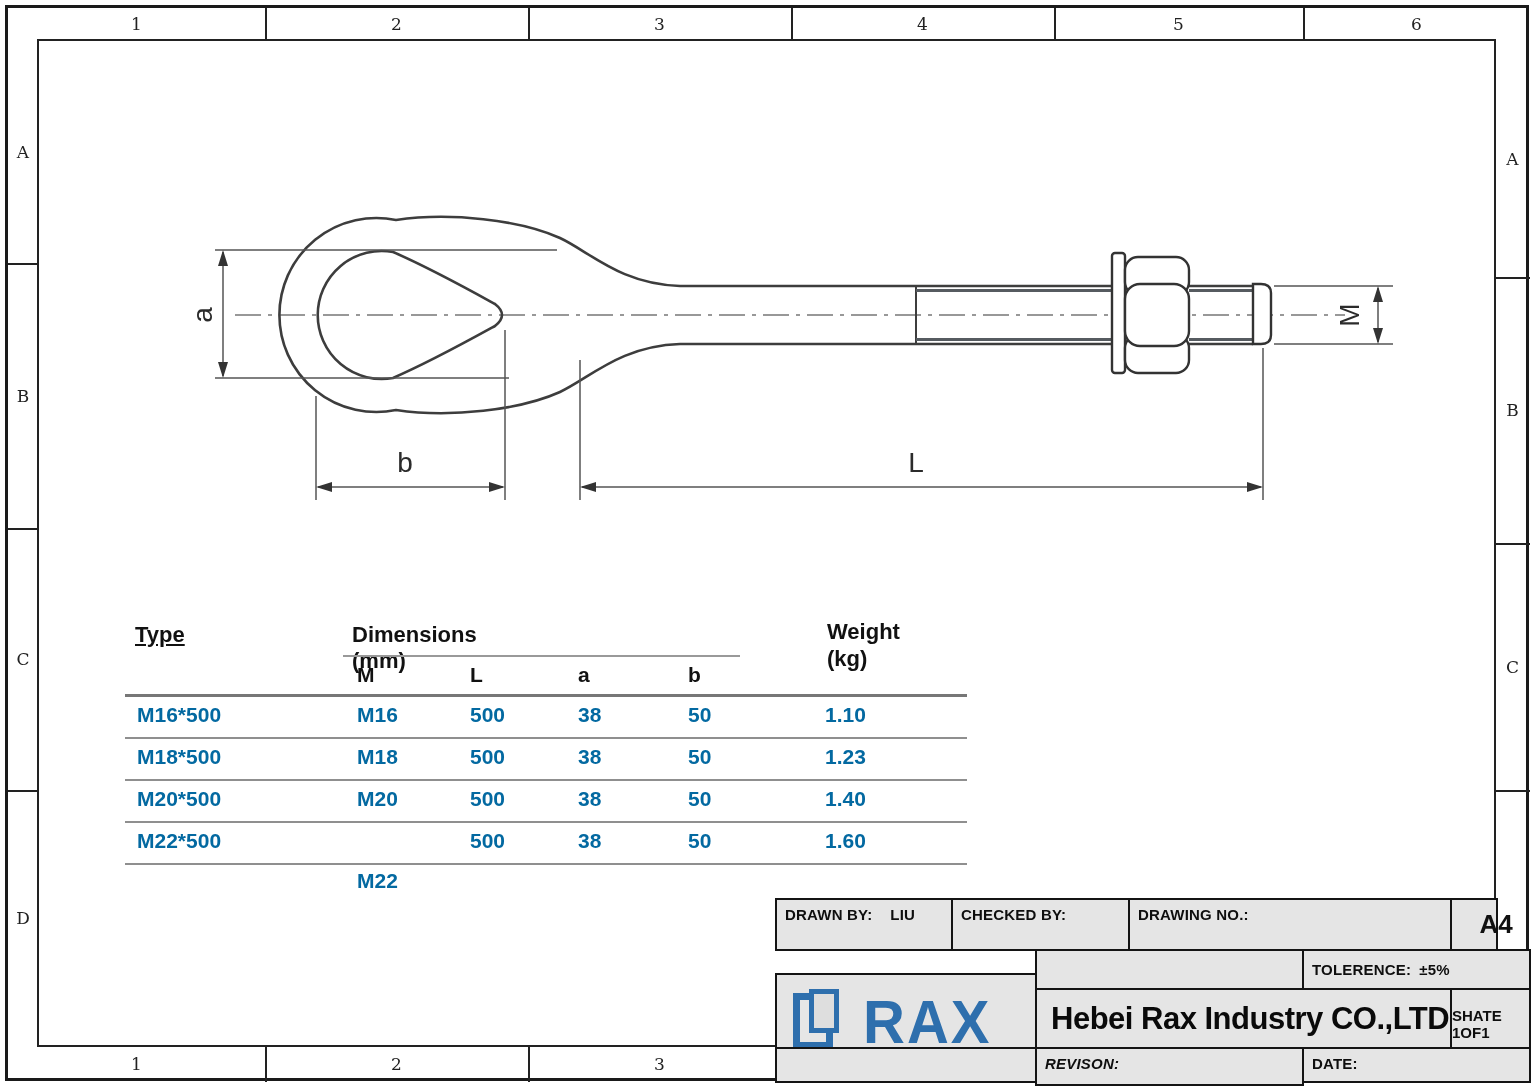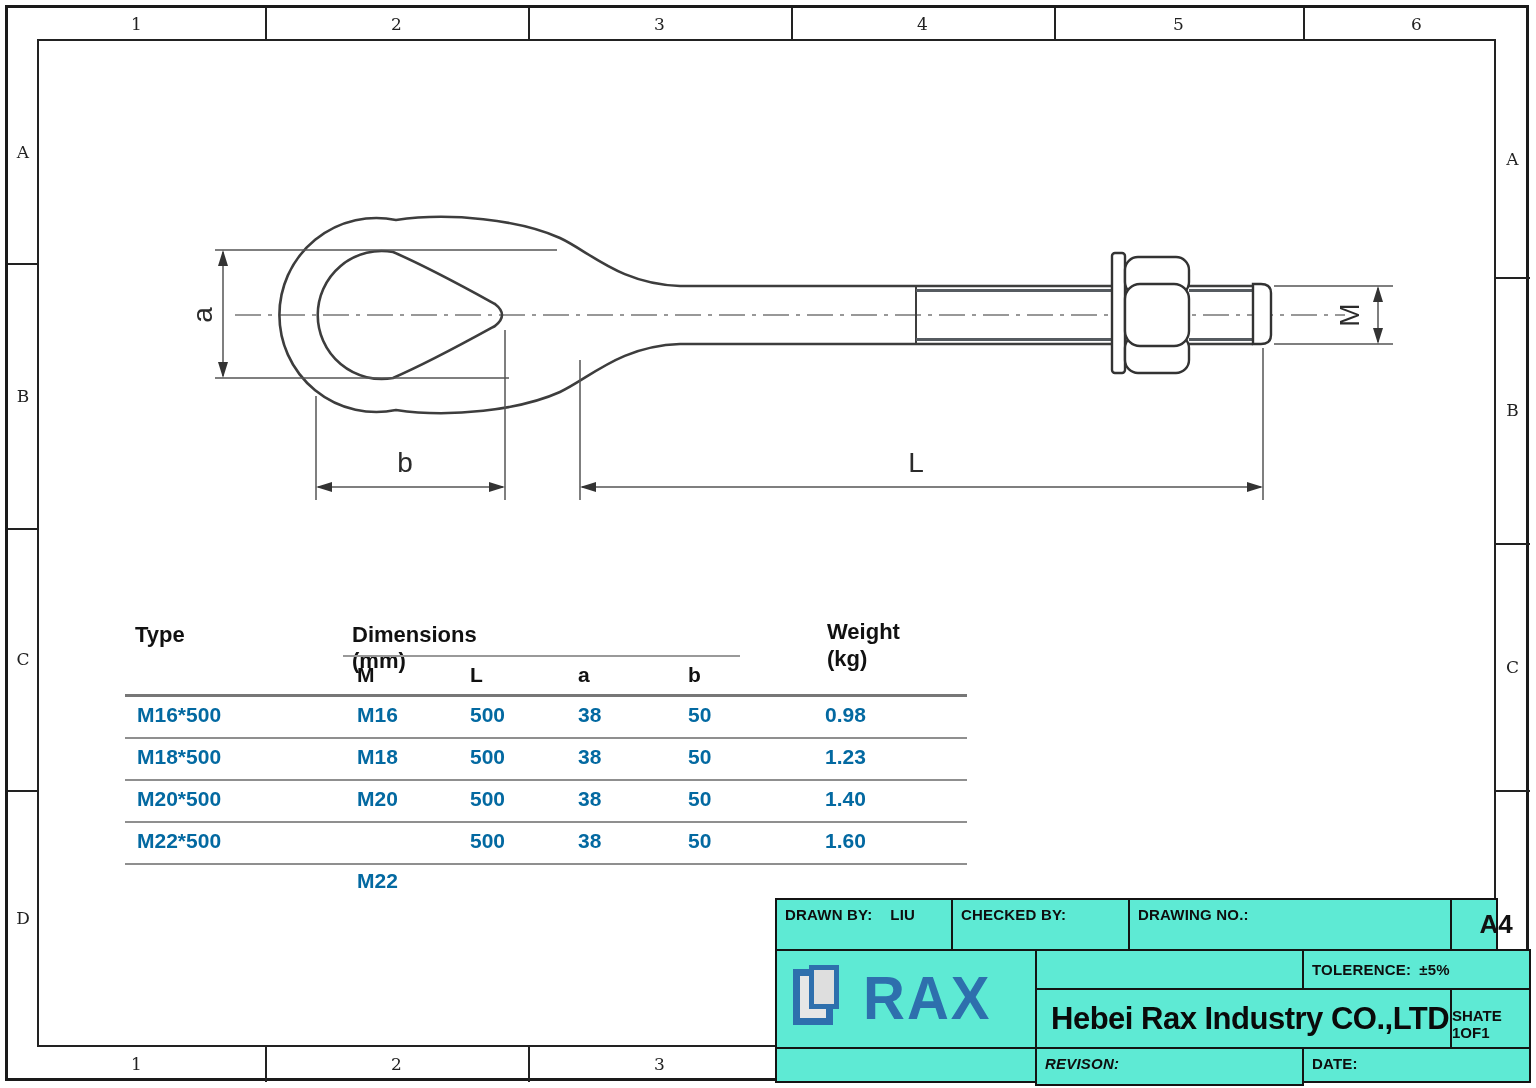--- a/index.html
+++ b/index.html
@@ -11,21 +11,21 @@
   .inner-frame{left:37px;top:39px;width:1459px;height:1008px;border:2px solid #222;box-sizing:border-box;background:transparent;}
   .band-num,.band-letter{font-family:"DejaVu Serif", serif;font-size:17px;color:#222;
          display:flex;align-items:center;justify-content:center;}
   .tick{background:#222;}
   
   .tbl-head{font-weight:bold;font-size:22px;color:#111;}
   .tbl-sub{font-weight:bold;font-size:21px;color:#111;}
   .tbl-cell{font-weight:bold;font-size:21px;color:#0369a1;}
   .tbl-line{background:#8f8f8f;}
   
-  .tb-cell{border:2px solid #141414;box-sizing:border-box;background:#5eead4;}
+  .tb-cell{border:2px solid #141414;box-sizing:border-box;background:#e5e5e5;}
   .tb-label{font-weight:bold;font-size:15px;color:#0e0e0e;letter-spacing:0.2px;}
   .tb-pad{padding:6px 8px;display:flex;gap:18px;align-items:flex-start;}
   .company{font-weight:bold;font-size:31px;color:#0a0a0a;display:flex;align-items:center;padding-left:14px;letter-spacing:-0.5px;}
   .a4{display:flex;align-items:center;justify-content:center;font-size:26px;font-weight:bold;color:#111;padding-left:44px;}
   .sheet-cell{display:flex;align-items:center;justify-content:center;font-weight:bold;font-size:15px;color:#0e0e0e;}
   .logo-wrap{display:flex;align-items:center;gap:14px;padding:14px 0 0 16px;}
   .logo-mark{position:relative;width:56px;height:66px;}
   .logo-outer{position:absolute;left:0;top:4px;width:40px;height:56px;border:7px solid #2e6fad;background:#e6e6e6;box-sizing:border-box;}
   .logo-inner{position:absolute;left:16px;top:0;width:30px;height:44px;border:5px solid #2e6fad;background:#dedede;box-sizing:border-box;}
   .logo-text{font-size:58px;font-weight:900;color:#2e6fad;letter-spacing:2px;line-height:1;transform:scaleY(1.05);}
@@ -160,21 +160,21 @@
       <path d="M1274 286 H1393"></path>
       <path d="M1274 344 H1393"></path>
       <path d="M1378 288 V342"></path>
     </g>
     <polygon points="1378,286 1373,302 1383,302" fill="#333"></polygon>
     <polygon points="1378,344 1373,328 1383,328" fill="#333"></polygon>
     <text transform="rotate(-90 1352 315)" x="1352" y="315" font-size="28" fill="#2b2b2b" text-anchor="middle" dominant-baseline="middle">M</text>
   </svg>
 
   <div class="abs" style="left:0;top:0;width:0;height:0;">
-    <span class="abs tbl-head" style="left:135px;top:622px;">Type</span>
+    <span class="abs tbl-head" style="left:135px;top:622px;text-decoration:underline;">Type</span>
     <span class="abs tbl-head" style="left:352px;top:622px;">Dimensions (mm)</span>
     <span class="abs tbl-head" style="left:827px;top:619px;">Weight</span>
     <span class="abs tbl-head" style="left:827px;top:646px;">(kg)</span>
     <div class="abs tbl-line" style="left:343px;top:655px;width:397px;height:2px;background:#999;"></div>
 
     <span class="abs tbl-sub" style="left:357px;top:663px;">M</span>
     <span class="abs tbl-sub" style="left:470px;top:663px;">L</span>
     <span class="abs tbl-sub" style="left:578px;top:663px;">a</span>
     <span class="abs tbl-sub" style="left:688px;top:663px;">b</span>
 
@@ -183,21 +183,21 @@
     <div class="abs tbl-line" style="left:125px;top:779px;width:842px;height:2px;"></div>
     <div class="abs tbl-line" style="left:125px;top:821px;width:842px;height:2px;"></div>
     <div class="abs tbl-line" style="left:125px;top:863px;width:842px;height:2px;"></div>
 
     <div>
       <span class="abs tbl-cell" style="left:137px;top:703px;">M16*500</span>
       <span class="abs tbl-cell" style="left:357px;top:703px;">M16</span>
       <span class="abs tbl-cell" style="left:470px;top:703px;">500</span>
       <span class="abs tbl-cell" style="left:578px;top:703px;">38</span>
       <span class="abs tbl-cell" style="left:688px;top:703px;">50</span>
-      <span class="abs tbl-cell" style="left:825px;top:703px;">0.98</span>
+      <span class="abs tbl-cell" style="left:825px;top:703px;">1.10</span>
     </div>
 
     <div>
       <span class="abs tbl-cell" style="left:137px;top:745px;">M18*500</span>
       <span class="abs tbl-cell" style="left:357px;top:745px;">M18</span>
       <span class="abs tbl-cell" style="left:470px;top:745px;">500</span>
       <span class="abs tbl-cell" style="left:578px;top:745px;">38</span>
       <span class="abs tbl-cell" style="left:688px;top:745px;">50</span>
       <span class="abs tbl-cell" style="left:825px;top:745px;">1.23</span>
     </div>
@@ -230,21 +230,21 @@
     <div class="abs tb-cell tb-pad" style="left:951px;top:898px;width:179px;height:53px;">
       <span class="tb-label">CHECKED BY:</span>
     </div>
     <div class="abs tb-cell tb-pad" style="left:1128px;top:898px;width:324px;height:53px;">
       <span class="tb-label">DRAWING NO.:</span>
     </div>
     <div class="abs tb-cell a4" style="left:1450px;top:898px;width:47px;height:53px;">
       <span>A4</span>
     </div>
 
-    <div class="abs tb-cell" style="left:775px;top:949px;width:262px;height:108px;">
+    <div class="abs tb-cell" style="left:775px;top:973px;width:262px;height:108px;">
       <div class="logo-wrap">
         <div class="logo-mark">
           <div class="logo-outer"></div>
           <div class="logo-inner"></div>
         </div>
         <div class="logo-text">RAX</div>
       </div>
     </div>
 
     <div class="abs tb-cell" style="left:1035px;top:949px;width:269px;height:41px;"></div>

